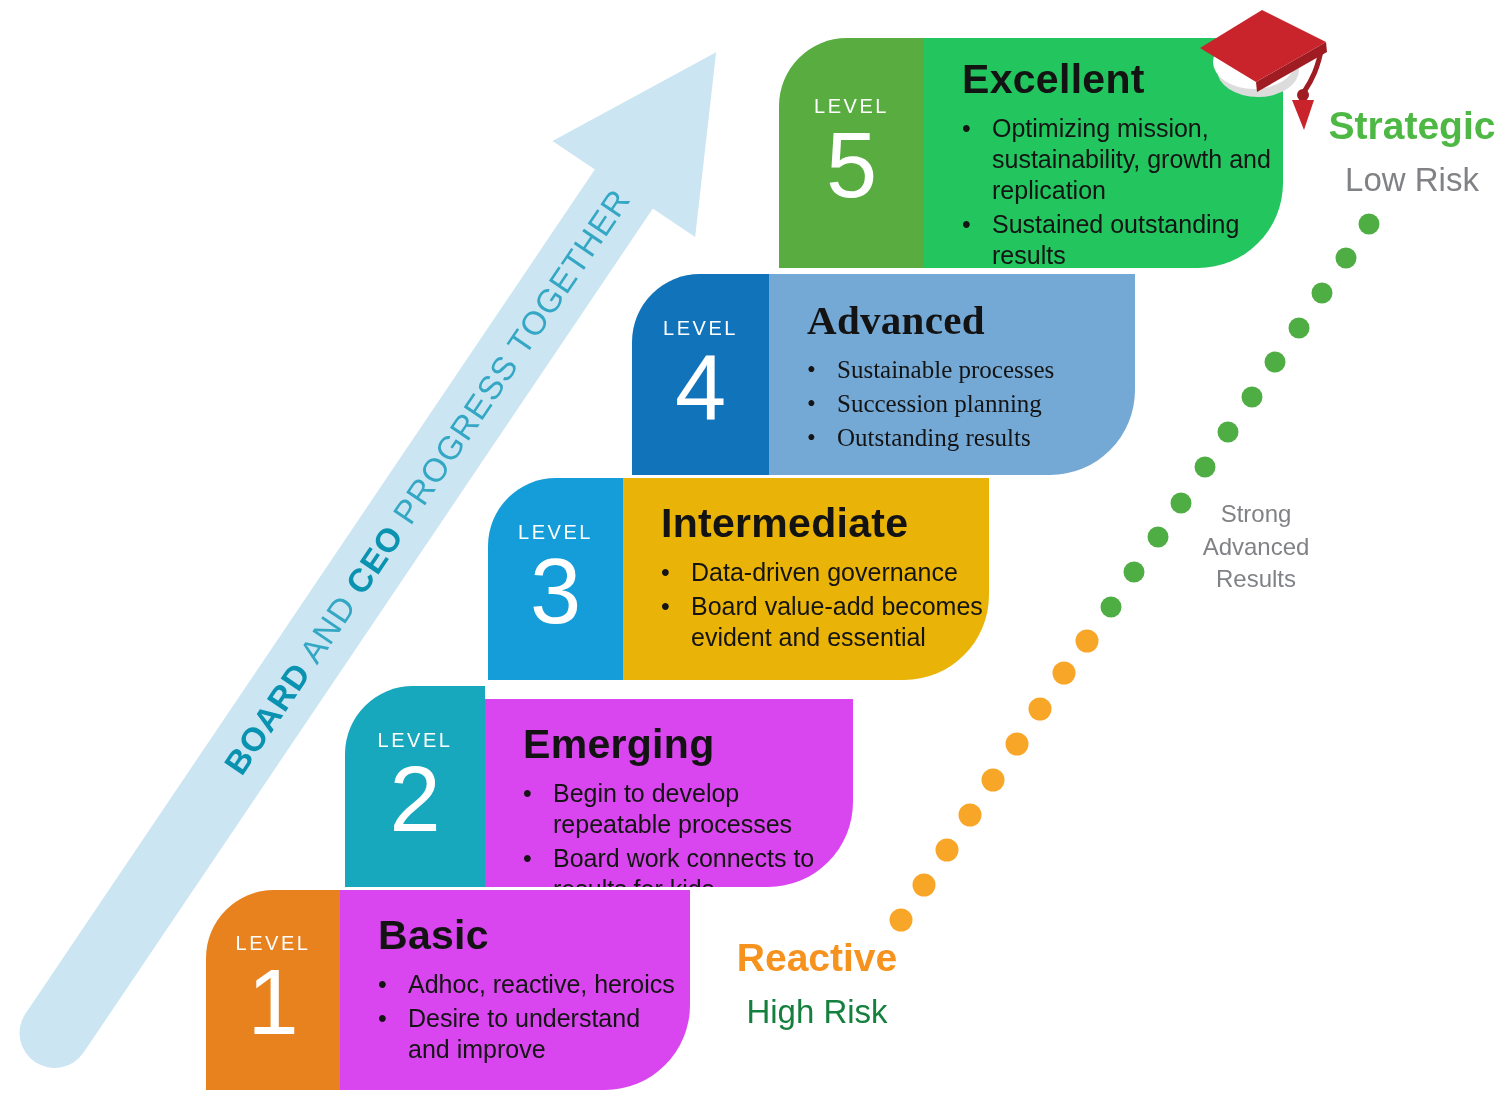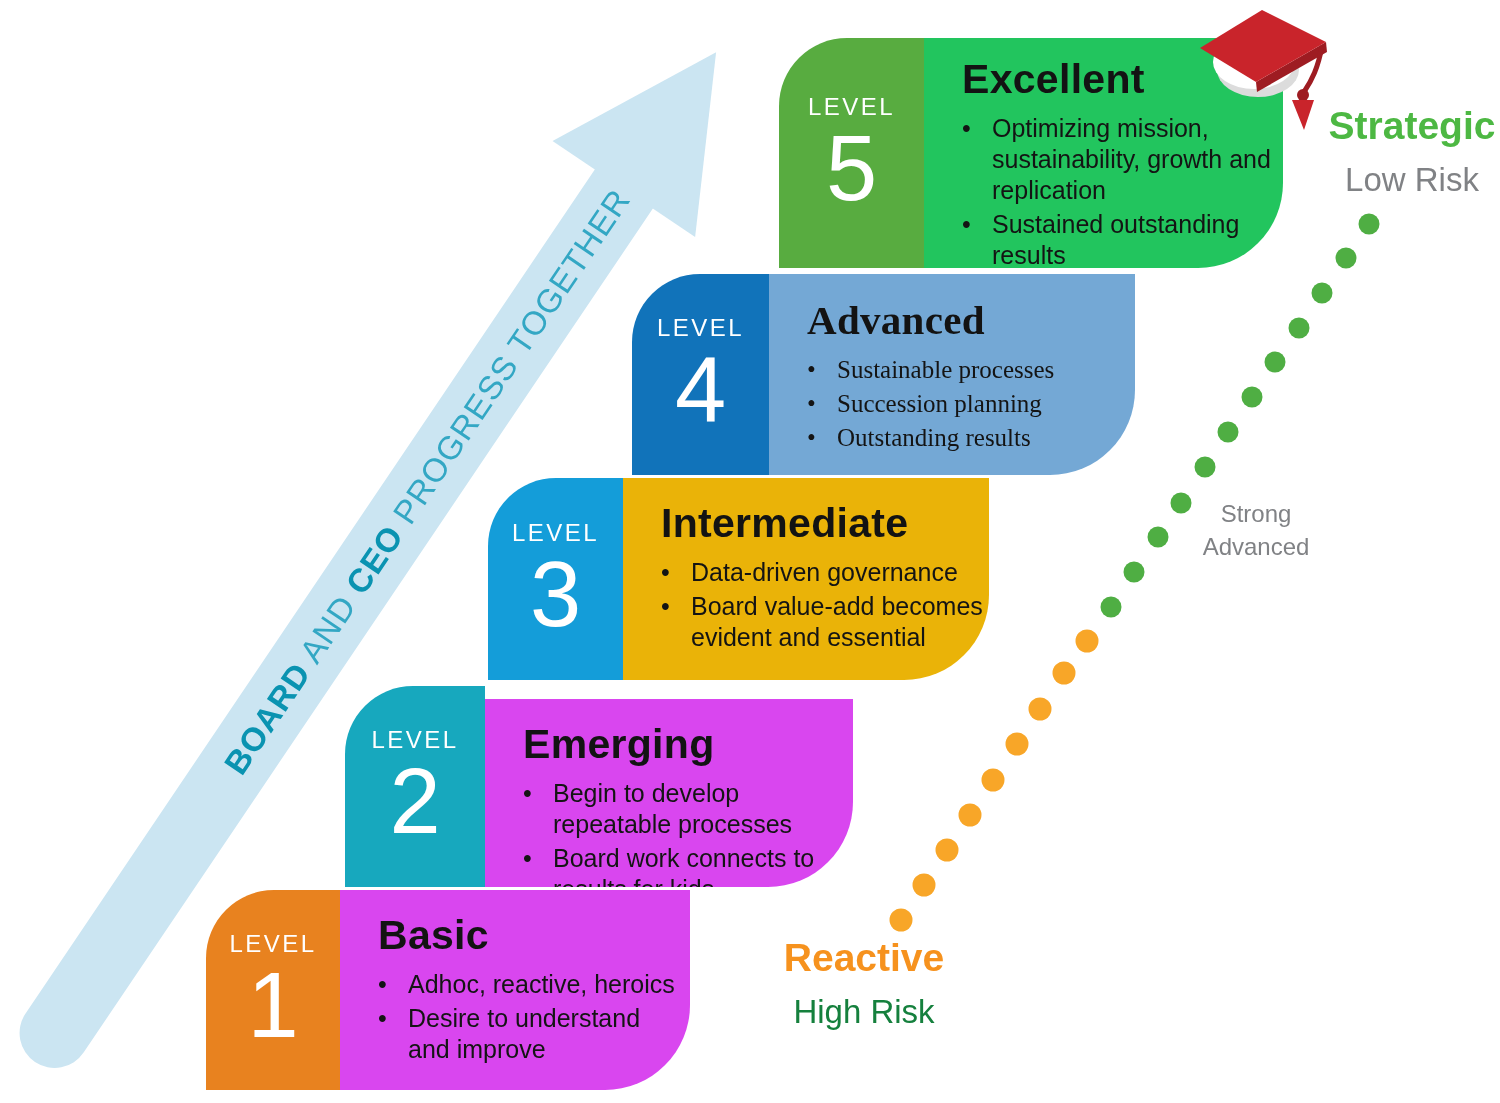--- a/index.html
+++ b/index.html
@@ -7,21 +7,21 @@
           font-family:"Liberation Sans","DejaVu Sans",sans-serif;}
   .layer{position:absolute;left:0;top:0;width:1500px;height:1103px;z-index:1;pointer-events:none;}
 
   
   .arrow-text{font-family:"Liberation Sans","DejaVu Sans",sans-serif;font-size:33px;letter-spacing:1px;}
   .arrow-text .b{font-weight:bold;}
 
   
   .block{position:absolute;display:flex;border-radius:68px 0 85px 0;overflow:hidden;z-index:2;}
   .level-col{flex:none;display:flex;flex-direction:column;align-items:center;justify-content:center;color:#fff;}
-  .level-word{font-size:24px;letter-spacing:2.5px;margin-bottom:2px;text-align:right;}
+  .level-word{font-size:20px;letter-spacing:2.5px;margin-bottom:2px;text-align:right;}
   .level-num{font-size:92px;line-height:0.98;font-weight:400;}
   .content{flex:1;padding:16px 4px 0 38px;}
   .title{margin:6px 0 10px 0;font-size:41px;font-weight:bold;color:#131313;letter-spacing:.3px;}
   .bullets{margin:0;padding:0;list-style:none;}
   .bullet{display:flex;font-size:25px;line-height:1.24;color:#141414;margin-bottom:3px;}
   .marker{flex:none;width:30px;font-size:25px;}
   .btext{flex:1;padding-right:2px;}
 
   .lv1{left:206px;top:890px;width:484px;height:200px;}
   .lv1 .level-col{width:134px;}
@@ -32,21 +32,21 @@
   .lv4{left:632px;top:274px;width:503px;height:201px;}
   .lv4 .level-col{width:137px;}
   .lv5{left:779px;top:38px;width:504px;height:230px;}
   .lv5 .level-col{width:145px;}
   .lv5 .content{padding-top:12px;}
 
   
   .risk{position:absolute;text-align:center;z-index:3;}
   .risk-title{font-size:39px;font-weight:bold;}
   .risk-sub{font-size:33px;margin-top:13px;}
-  .risk.high{left:724px;top:936px;width:280px;}
+  .risk.high{left:677px;top:936px;width:280px;}
   .risk.low{left:1307px;top:104px;width:210px;}
   .risk.mid{left:1141px;top:498px;width:230px;font-size:24px;line-height:1.36;}
 
   .cap{position:absolute;left:1192px;top:2px;width:150px;height:132px;z-index:5;}
 </style>
 </head>
 <body>
 
 <div class="canvas">
 
@@ -206,20 +206,21 @@
   </svg>
 
   <div class="risk high">
     <div class="risk-title" style="color: rgb(246, 146, 30);">Reactive</div>
     <div class="risk-sub" style="color: #15803d;">High Risk</div>
   </div>
 
   <div class="risk mid" style="color: rgb(128, 130, 133);">
     <div>Strong</div>
     <div>Advanced</div>
+    <div>Results</div>
   </div>
 
   <div class="risk low">
     <div class="risk-title" style="color: rgb(77, 184, 67);">Strategic</div>
     <div class="risk-sub" style="color: rgb(128, 130, 133);">Low Risk</div>
   </div>
 
 </div>
 
 </body></html>

